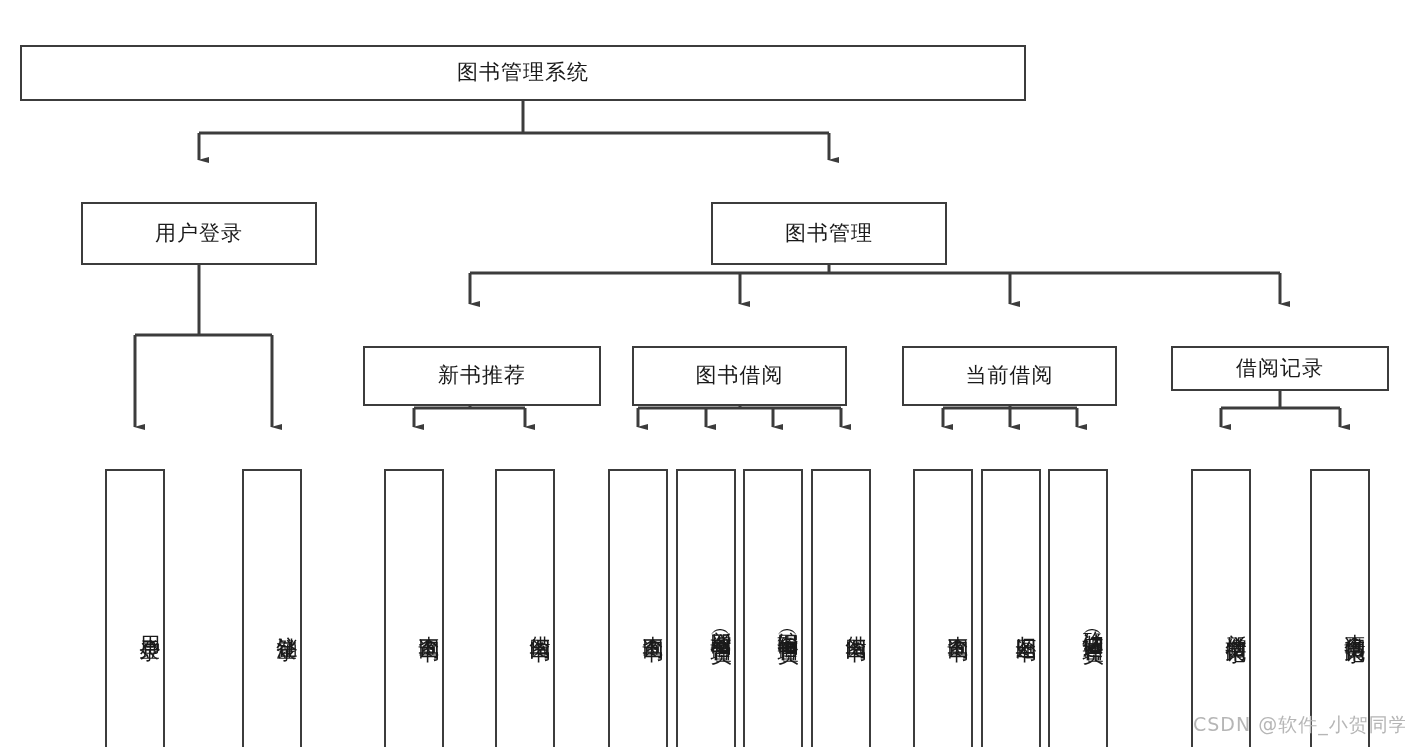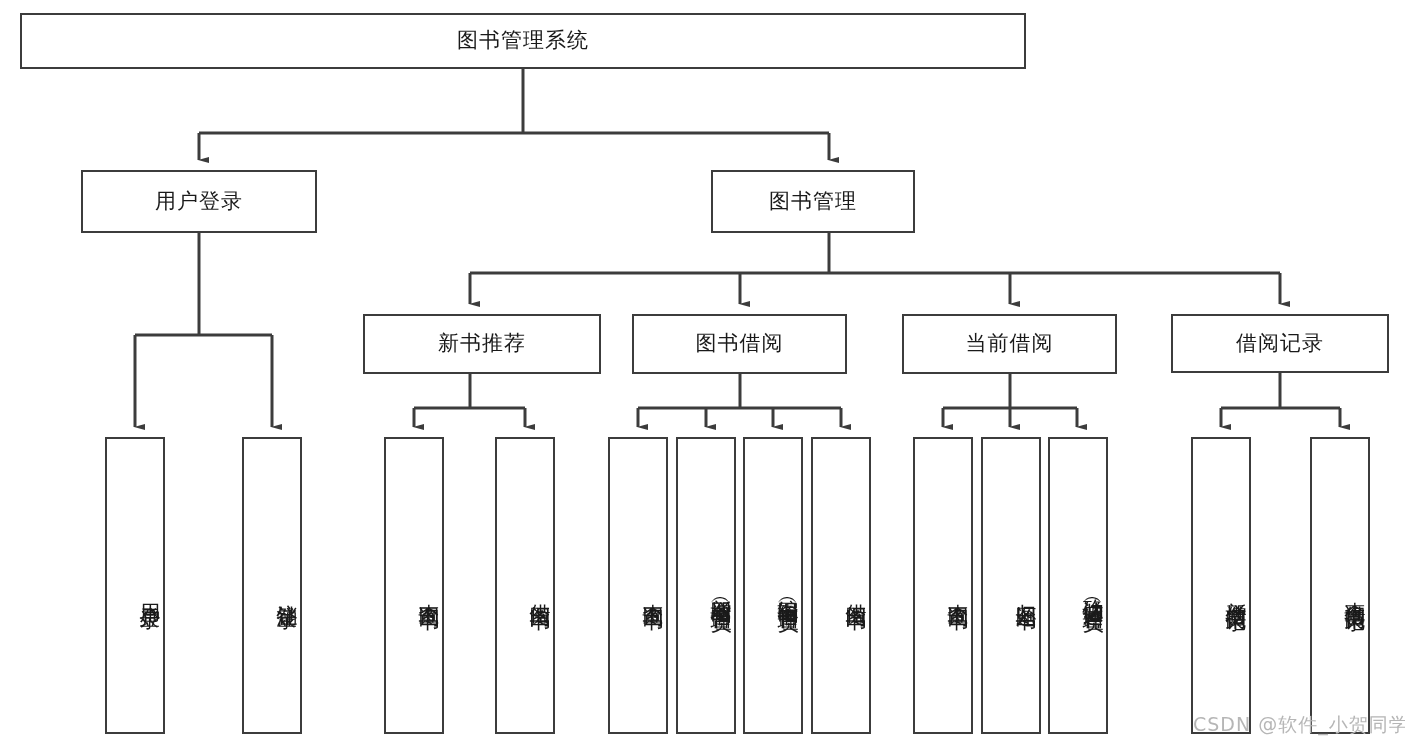--- a/index.html
+++ b/index.html
@@ -28,20 +28,21 @@
   .node {
     position: absolute;
     box-sizing: border-box;
     border: 2px solid #3c3c3c;
     background: #ffffff;
     display: flex;
     align-items: center;
     justify-content: center;
     text-align: right;
     color: #1a1a1a;
+    margin-top: 32px;
   }
   .node.h {
     font-size: 21px;
     line-height: 1.2;
     letter-spacing: 1px;
   }
   .node.v {
     writing-mode: vertical-rl;
     text-orientation: upright;
     font-size: 21px;
@@ -120,34 +121,34 @@
     </g>
   </svg>
 
   <div class="node h" style="left:20px; top:13px; width:1006px; height:56px;">
     <span>图书管理系统</span>
   </div>
 
   <div class="node h" style="left:81px; top:170px; width:236px; height:63px;">
     <span>用户登录</span>
   </div>
-  <div class="node h" style="left:711px; top:170px; width:204px; height:63px;">
+  <div class="node h" style="left:711px; top:170px; width:236px; height:63px;">
     <span>图书管理</span>
   </div>
 
   <div class="node h" style="left:363px; top:314px; width:238px; height:60px;">
     <span>新书推荐</span>
   </div>
   <div class="node h" style="left:632px; top:314px; width:215px; height:60px;">
     <span>图书借阅</span>
   </div>
   <div class="node h" style="left:902px; top:314px; width:215px; height:60px;">
     <span>当前借阅</span>
   </div>
-  <div class="node h" style="left:1171px; top:314px; width:218px; height:59px;">
+  <div class="node h" style="left:1171px; top:314px; width:218px; height:45px;">
     <span>借阅记录</span>
   </div>
 
   <div class="node v" style="left:105px; top:437px; width:60px; height:297px;">
     <span class="vtext">用户登录</span>
   </div>
   <div class="node v" style="left:242px; top:437px; width:60px; height:297px;">
     <span class="vtext">注销登录</span>
   </div>
 

